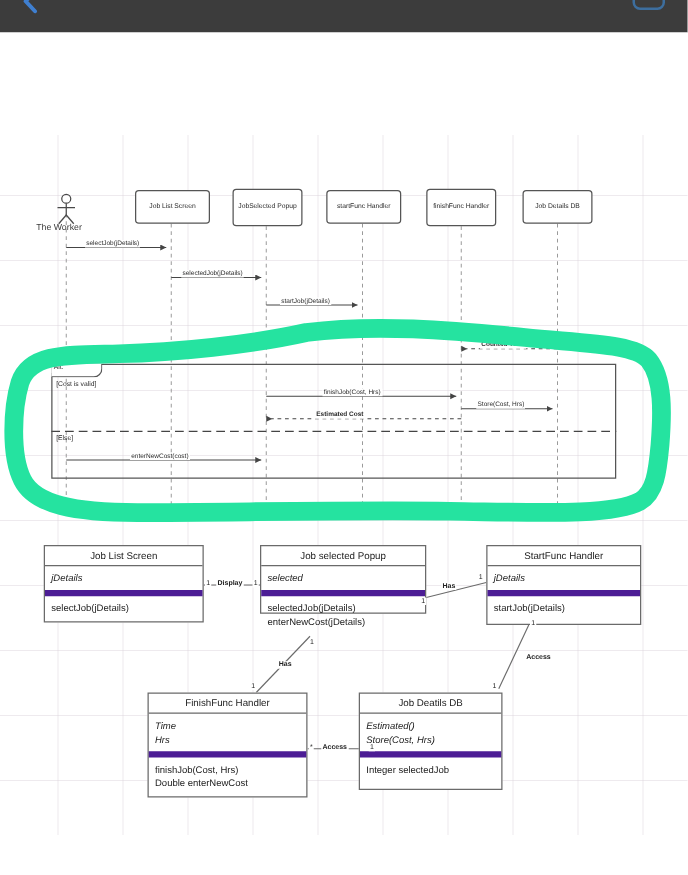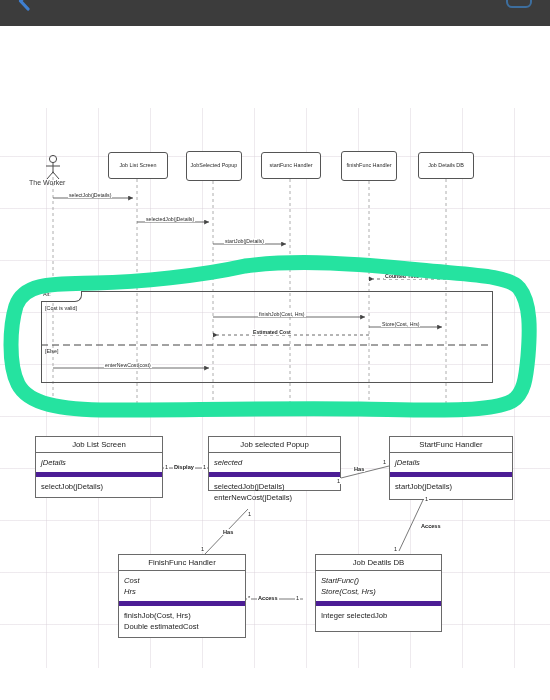--- a/index.html
+++ b/index.html
@@ -230,33 +230,33 @@
           <div>jDetails</div>
         </div>
         <div class="sec">
           <div>startJob(jDetails)</div>
         </div>
       </div>
 
       <div class="cls" style="left:118px;top:528px;width:128px;height:84px;">
         <div class="title">FinishFunc Handler</div>
         <div class="sec bordered">
-          <div>Cost</div>
+          <div>Time</div>
           <div>Hrs</div>
         </div>
         <div class="sec">
           <div>finishJob(Cost, Hrs)</div>
-          <div>Double estimatedCost</div>
-        </div>
-      </div>
-
-      <div class="cls" style="left:315px;top:528px;width:127px;height:78px;">
+          <div>Double enterNewCost</div>
+        </div>
+      </div>
+
+      <div class="cls" style="left:287px;top:528px;width:115px;height:78px;">
         <div class="title">Job Deatils DB</div>
         <div class="sec bordered">
-          <div>StartFunc()</div>
+          <div>Estimated()</div>
           <div>Store(Cost, Hrs)</div>
         </div>
         <div class="sec">
           <div>Integer selectedJob</div>
         </div>
       </div>
 
       <div class="assoc-label" style="left:173px;top:438px;">Display</div>
       <div class="mult" style="left:164px;top:438px;">1</div>
       <div class="mult" style="left:202px;top:438px;">1</div>

